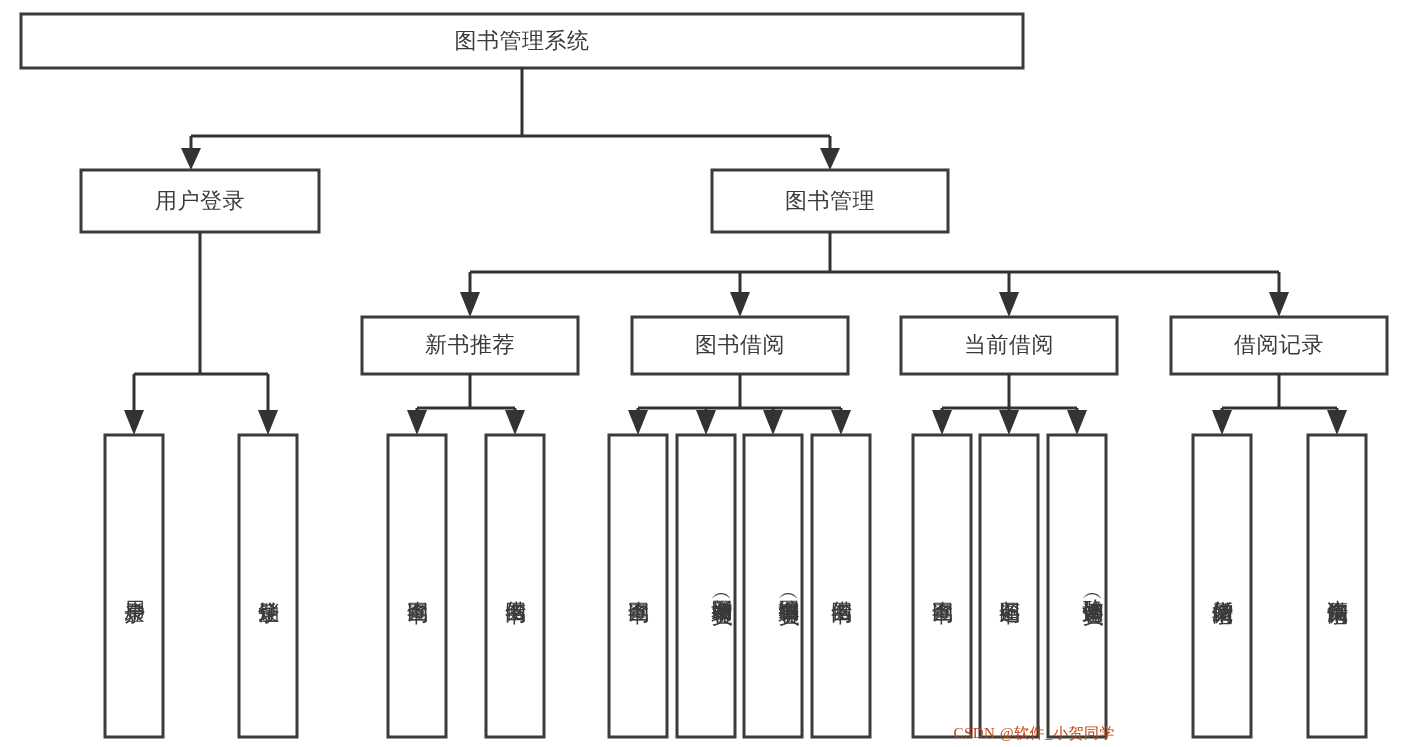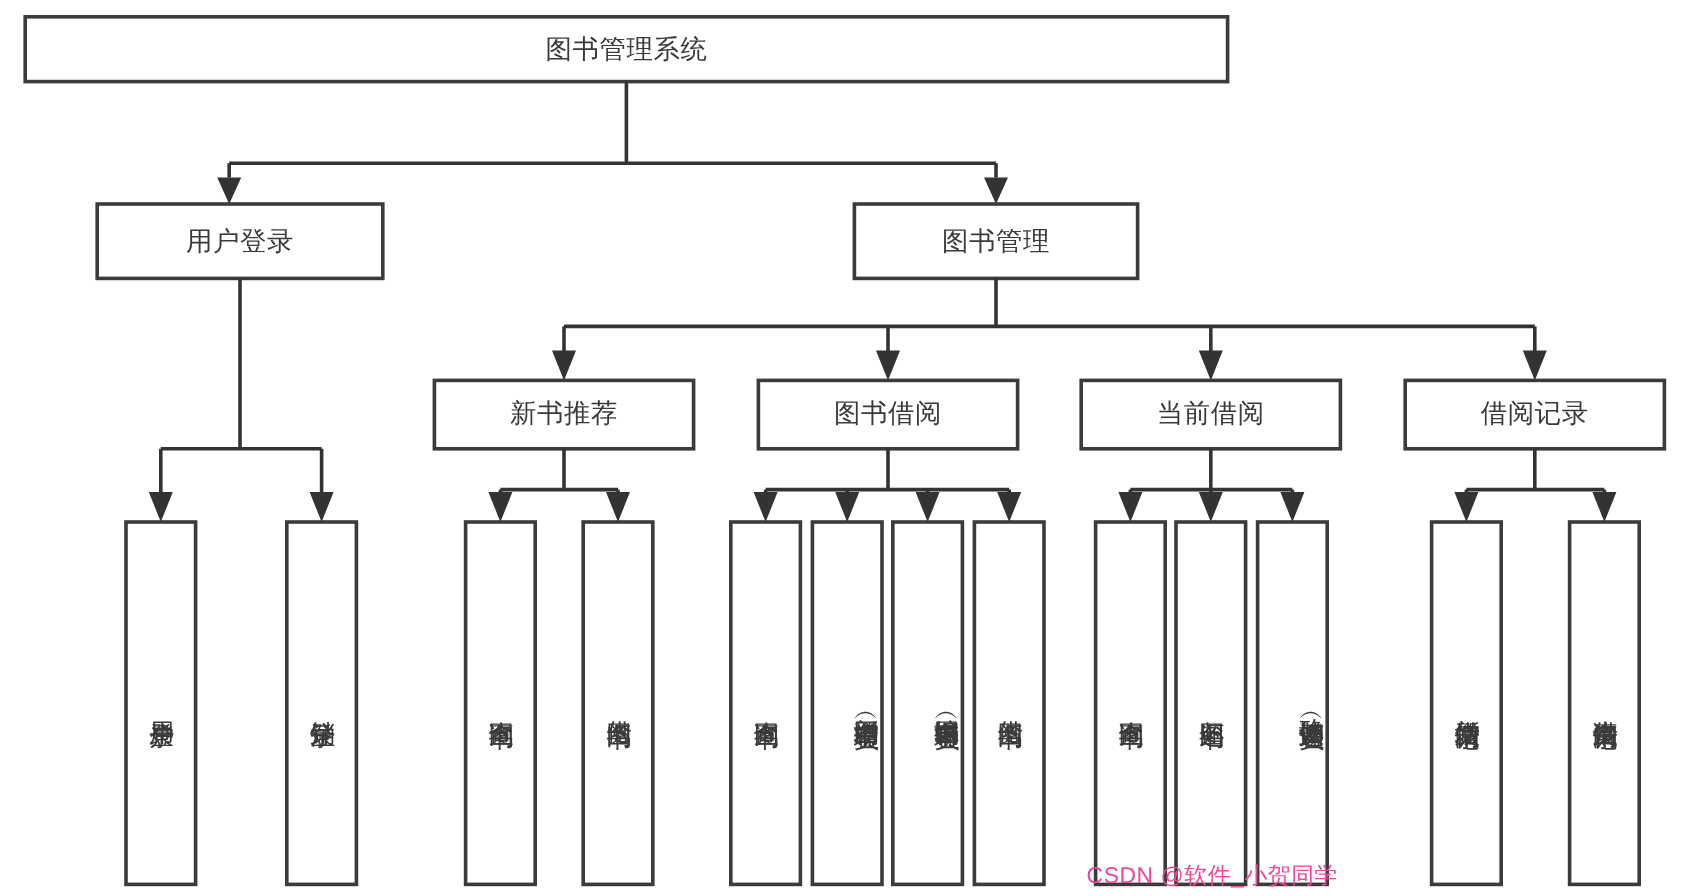--- a/index.html
+++ b/index.html
@@ -61,23 +61,23 @@
     writing-mode: vertical-rl;
     text-orientation: upright;
     letter-spacing: 1px;
     white-space: pre;
     pointer-events: none;
   }
   .watermark {
     position: absolute;
     right: 12px;
     bottom: 4px;
-    font-family: Liberation Sans, sans-serif;
-    font-size: 19px;
-    color: #ec4899;
+    font-family: Liberation Serif, serif;
+    font-size: 15px;
+    color: #c2410c;
     letter-spacing: 0.5px;
     white-space: nowrap;
   }
 </style>
 </head>
 <body>
 
 <div id="diagram-root">
 
   <svg id="flow-svg" viewBox="0 0 1405 747">

